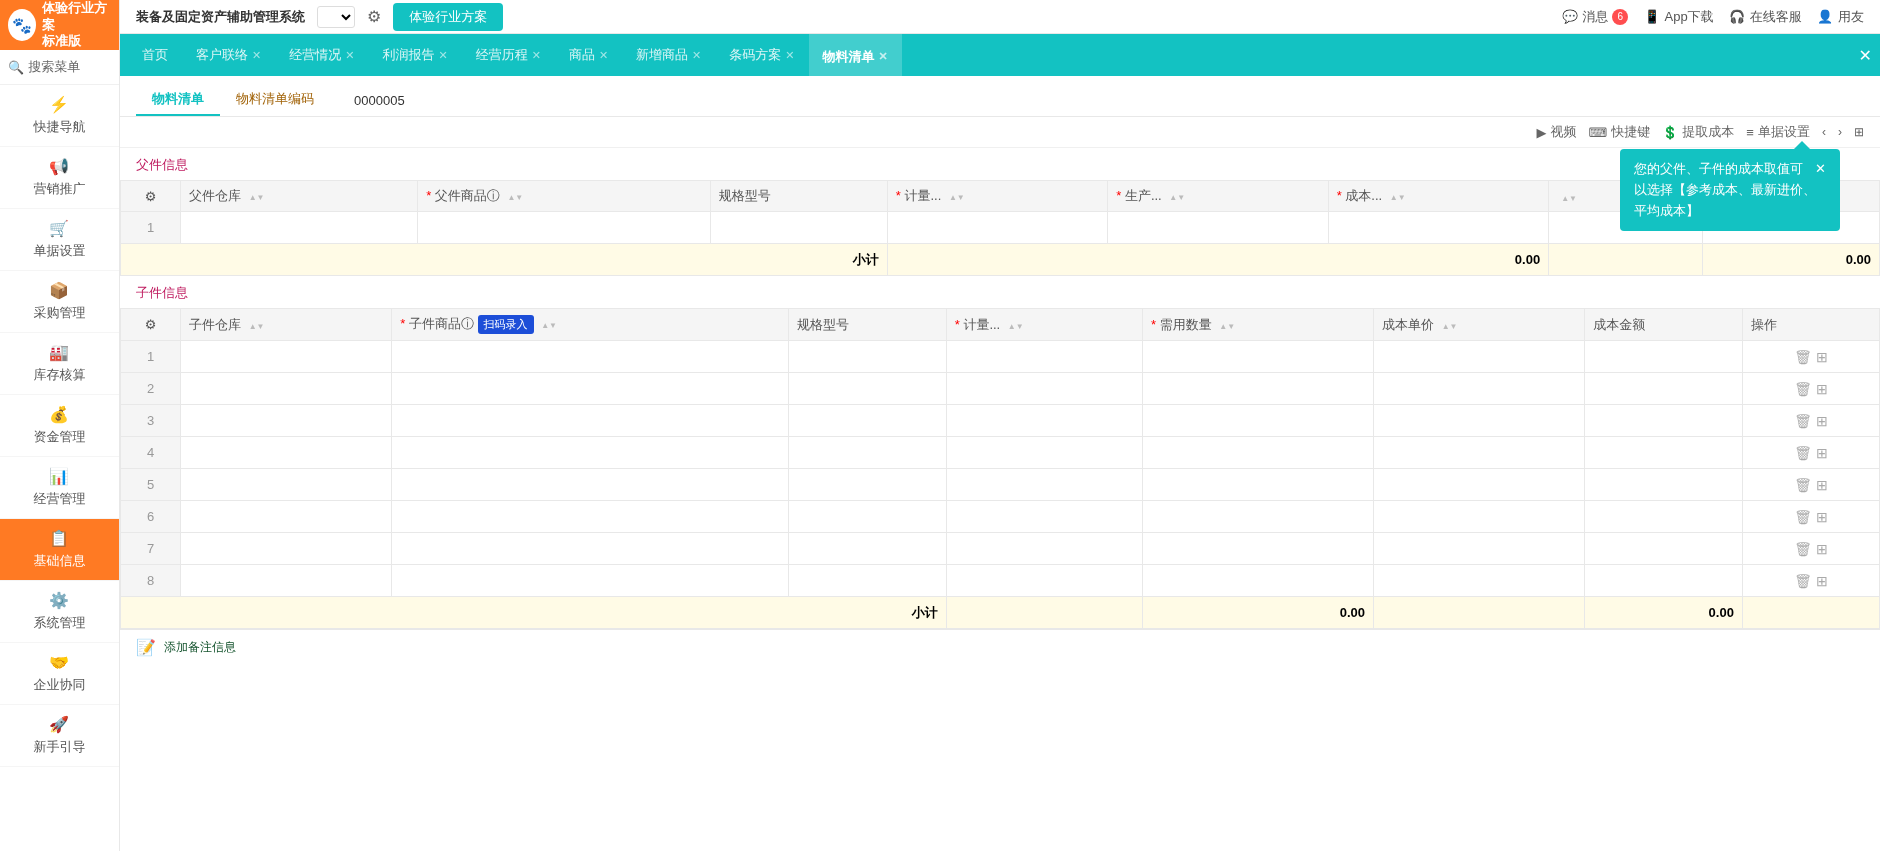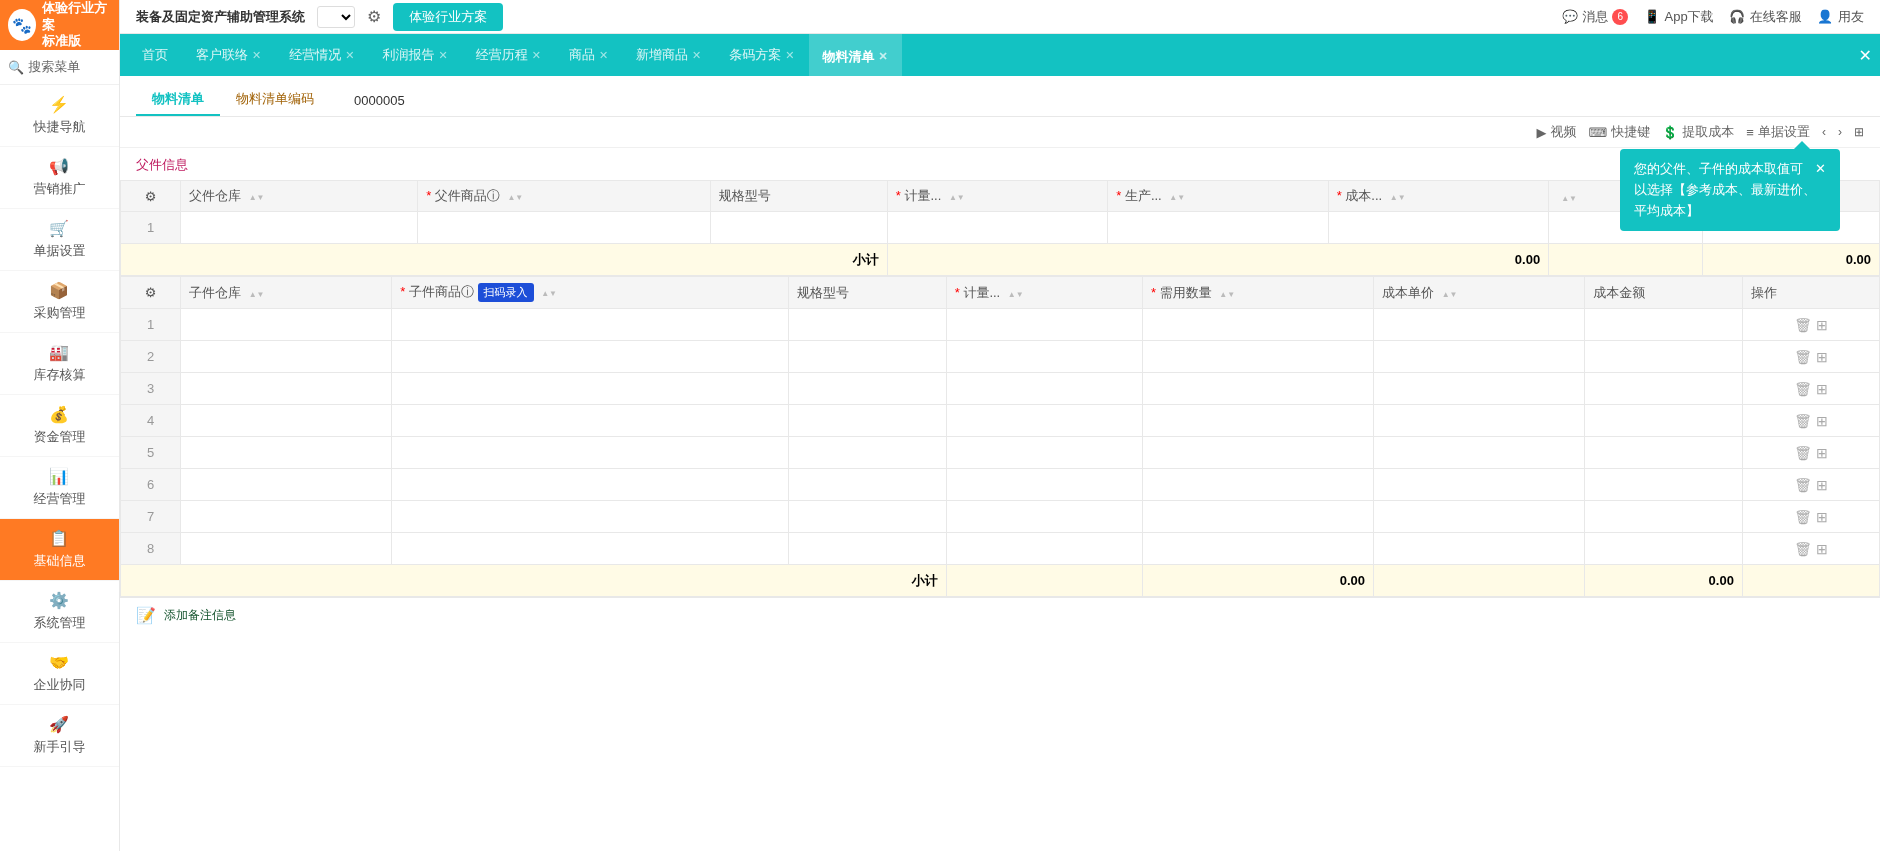--- a/index.html
+++ b/index.html
@@ -465,20 +465,21 @@
             </td>
             <td colspan="3" class="cost-amount">0.00</td>
             <td></td>
             <td class="cost-amount">0.00</td>
           </tr>
         </tbody>
       </table>
     </div>
 
     <div class="section">
+      <div class="section-title">子件信息</div>
       <table class="data-table">
         <thead>
           <tr>
             <th class="gear-cell">⚙</th>
             <th>子件仓库 <span class="th-sort">▲▼</span></th>
             <th>
               <span style="color:#f00">*</span> 子件商品ⓘ
               <span class="scan-badge">扫码录入</span>
               <span class="th-sort">▲▼</span>
             </th>

